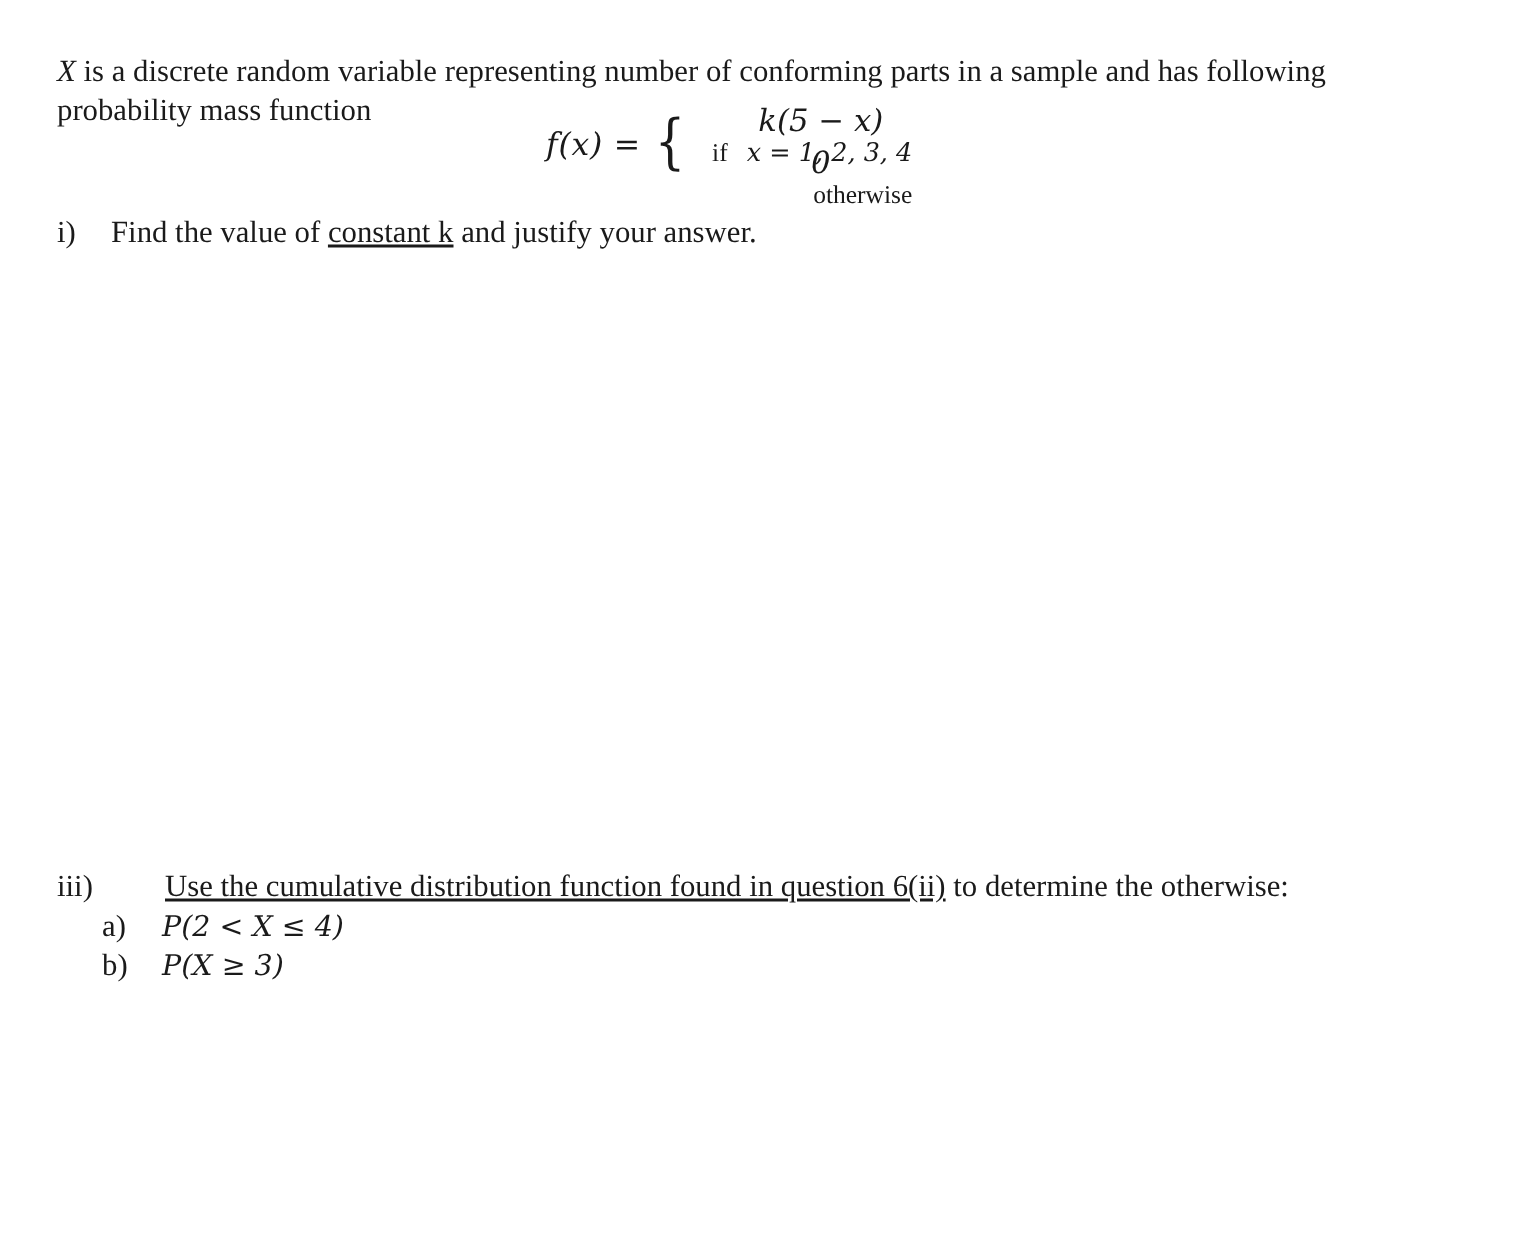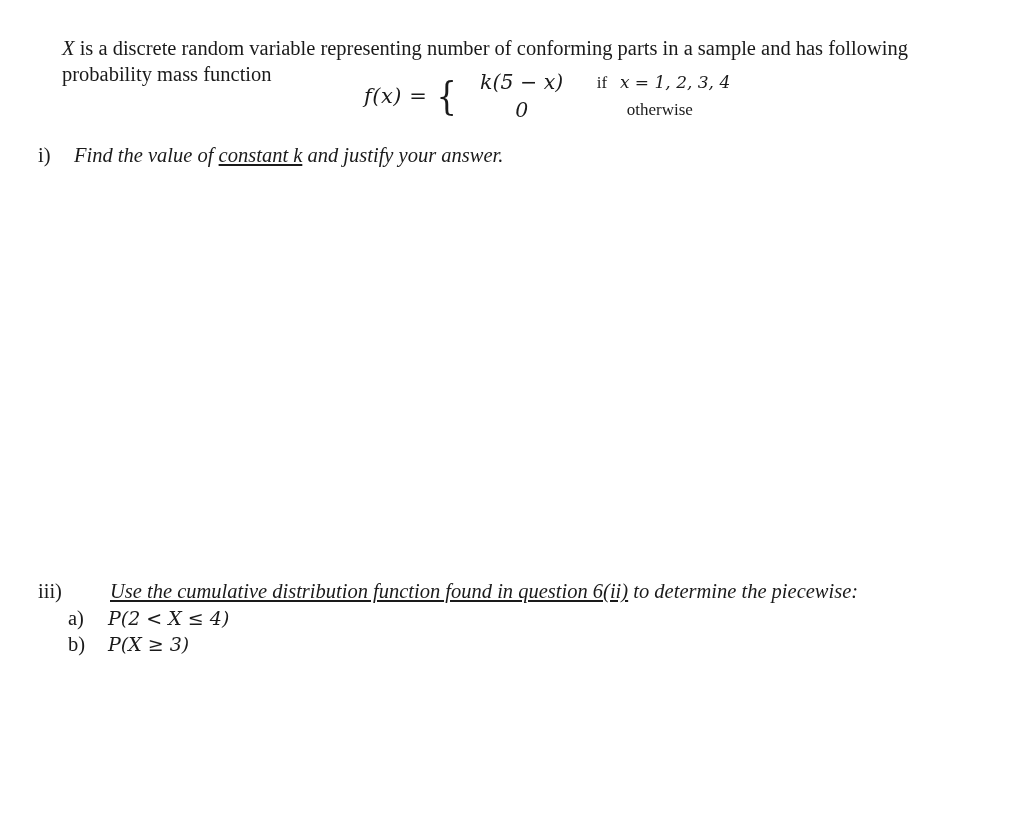--- a/index.html
+++ b/index.html
@@ -24,21 +24,20 @@
 
   
   .intro {
     position: absolute;
     left: 38px;
     top: 14px;
     width: 940px;
     font-size: 20.5px;
     line-height: 26px;
     text-align: left;
-    margin-left: 24px;
   }
   .intro .mathvar {
     font-family: "Liberation Serif", "DejaVu Serif", serif;
     font-style: italic;
   }
 
   
   .formula {
     position: absolute;
     left: 352px;
@@ -64,22 +63,23 @@
     transform: scaleX(0.8) translateY(-1px);
     font-weight: 400;
   }
   .cases {
     display: flex;
     flex-direction: column;
     margin-left: 2px;
   }
   .case-row {
     display: flex;
-    align-items: center;
+    align-items: flex-end;
     height: 28px;
+    flex-direction: column;
   }
   .case-expr {
     width: 122px;
     text-align: center;
     font-family: "DejaVu Serif", "Liberation Serif", serif;
     font-style: italic;
     font-size: 20.5px;
     white-space: nowrap;
   }
   .case-cond {
@@ -106,21 +106,20 @@
     width: 36px;
     flex: 0 0 36px;
     text-align: left;
   }
   .marker.wide {
     width: 40px;
     flex: 0 0 40px;
   }
   .item-body {
     display: block;
-    font-style: italic;
   }
   .u { text-decoration: underline; text-underline-offset: 2px; }
 
   
   .sub {
     position: absolute;
     font-size: 20.5px;
     line-height: 26px;
   }
   .sub-row {
@@ -162,21 +161,21 @@
   </div>
 
   <div class="item" style="left:38px; top:142px;">
     <span class="marker">i)</span>
     <span class="item-body"><span>Find the value of </span><span class="u">constant k</span><span> and justify your answer.</span></span>
   </div>
 
 
   <div class="item" style="left:38px; top:578px;gap:32px;">
     <span class="marker wide">iii)</span>
-    <span class="item-body"><span class="u">Use the cumulative distribution function found in question 6(ii)</span><span> to determine the piecewise:</span></span>
+    <span class="item-body"><span class="u">Use the cumulative distribution function found in question 6(ii)</span><span> to determine the otherwise:</span></span>
   </div>
 
   <div class="sub" style="left:68px; top:605px;">
     <div class="sub-row">
       <span class="sub-marker">a)</span>
       <span class="sub-expr">P(2 &lt; X ≤ 4)</span>
     </div>
     <div class="sub-row">
       <span class="sub-marker">b)</span>
       <span class="sub-expr">P(X ≥ 3)</span>

